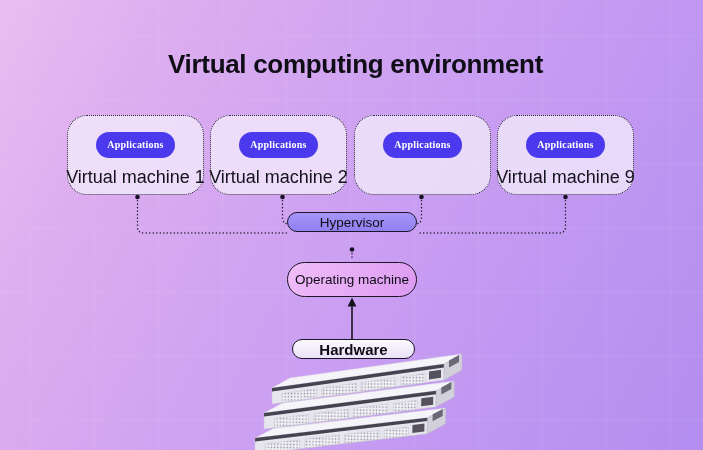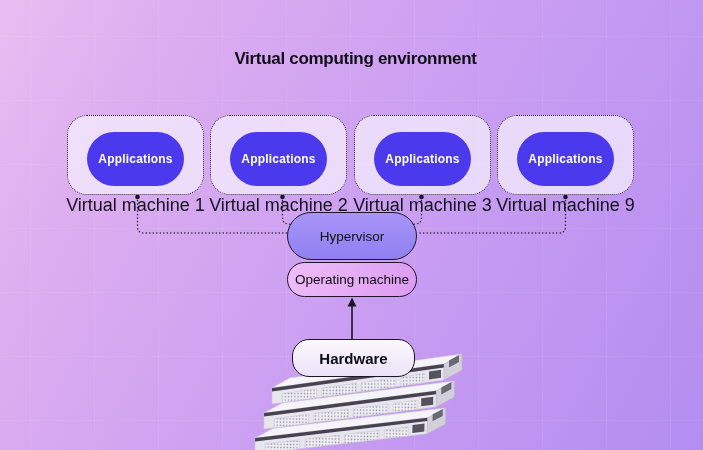--- a/index.html
+++ b/index.html
@@ -10,43 +10,43 @@
   }
   .grid-overlay{
     position:absolute;inset:0;pointer-events:none;
     background-image:
       linear-gradient(rgba(255,255,255,.07) 1px,transparent 1px),
       linear-gradient(90deg,rgba(255,255,255,.07) 1px,transparent 1px);
     background-size:64px 64px;background-position:30px 36px;
   }
   .page-title{
     position:absolute;top:49px;left:8px;right:0;margin:0;text-align:center;
-    font-size:17px;font-weight:600;letter-spacing:-.3px;color:#0f0d16;
+    font-size:26px;font-weight:600;letter-spacing:-.3px;color:#0f0d16;
   }
   .vm-card{
     position:absolute;top:115px;width:137px;height:80px;box-sizing:border-box;
     border:1.6px dotted #241d33;border-radius:20px;
     background:rgba(244,236,252,.78);
     display:flex;flex-direction:column;align-items:center;padding-top:16px;
   }
   .vm-1{left:67px}.vm-2{left:210px}.vm-3{left:354px}.vm-4{left:497px}
   .badge{
-    background:#4a39ed;color:#fff;font-size:12px;font-weight:700;
-    letter-spacing:.2px;padding:20px 11px;border-radius:999px;line-height:1.2;
+    background:#4a39ed;color:#fff;font-size:10px;font-weight:700;
+    letter-spacing:.2px;padding:7px 11px;border-radius:999px;line-height:1.2;font-family:Liberation Serif, serif;
   }
   .vm-label{margin-top:9px;font-size:18px;font-weight:500;color:#14121c;white-space:nowrap;}
   .pill{
     position:absolute;box-sizing:border-box;display:flex;align-items:center;justify-content:center;
     border:1.5px solid #1c1628;border-radius:999px;color:#0e0c14;white-space:nowrap;
   }
-  .pill-hypervisor{left:287px;top:212px;width:130px;height:48px;
+  .pill-hypervisor{left:287px;top:212px;width:130px;height:20px;
     background:linear-gradient(180deg,#a795f8,#9080f0);font-size:13.5px;font-weight:500;}
   .pill-os{left:287px;top:262px;width:130px;height:35px;
     background:linear-gradient(115deg,#f0bdf8,#dc9af2);font-size:13.5px;font-weight:500;}
-  .pill-hardware{left:292px;top:339px;width:123px;height:38px;
+  .pill-hardware{left:292px;top:339px;width:123px;height:20px;
     background:linear-gradient(180deg,#fbf8fe,#ebe2f8);font-size:15px;font-weight:700;border-radius:17px;}
   .overlay-svg{position:absolute;left:0;top:0;pointer-events:none;}
   .servers-svg{position:absolute;left:238px;top:352px;pointer-events:none;}
   .logo{
     position:absolute;left:506px;top:381px;display:flex;align-items:flex-start;color:#574a99;
   }
   .logo-text{
     font-size:27px;font-weight:700;letter-spacing:-1px;line-height:1;
     transform:scaleX(.8);transform-origin:left top;margin-top:9px;
   }
@@ -109,21 +109,20 @@
   <div class="vm-card vm-1">
     <span class="badge">Applications</span>
     <div class="vm-label">Virtual machine 1</div>
   </div>
   <div class="vm-card vm-2">
     <span class="badge">Applications</span>
     <div class="vm-label">Virtual machine 2</div>
   </div>
   <div class="vm-card vm-3">
     <span class="badge">Applications</span>
-    <div class="vm-label">Virtual machine 3</div>
   </div>
   <div class="vm-card vm-4">
     <span class="badge">Applications</span>
     <div class="vm-label">Virtual machine 9</div>
   </div>
 
   <div class="pill pill-hypervisor">Hypervisor</div>
   <div class="pill pill-os">Operating machine</div>
   <div class="pill pill-hardware">Hardware</div>
 

